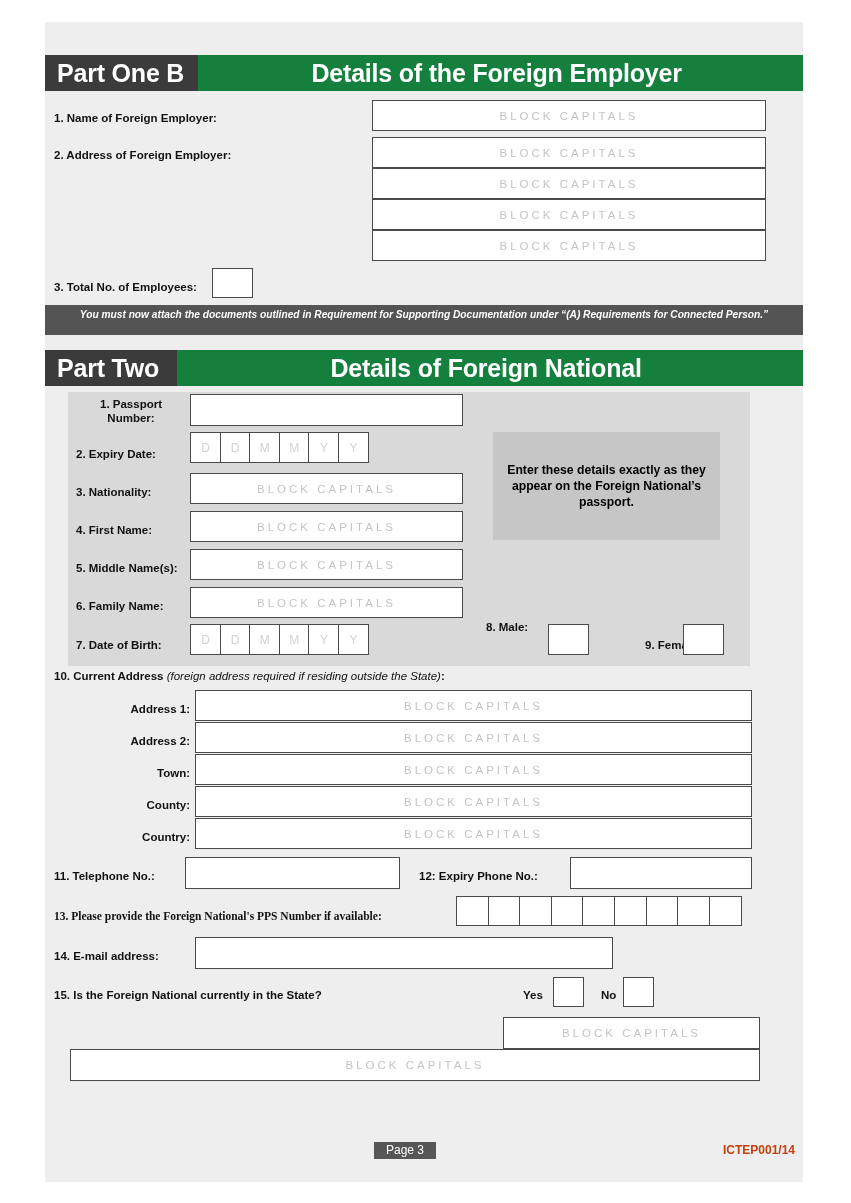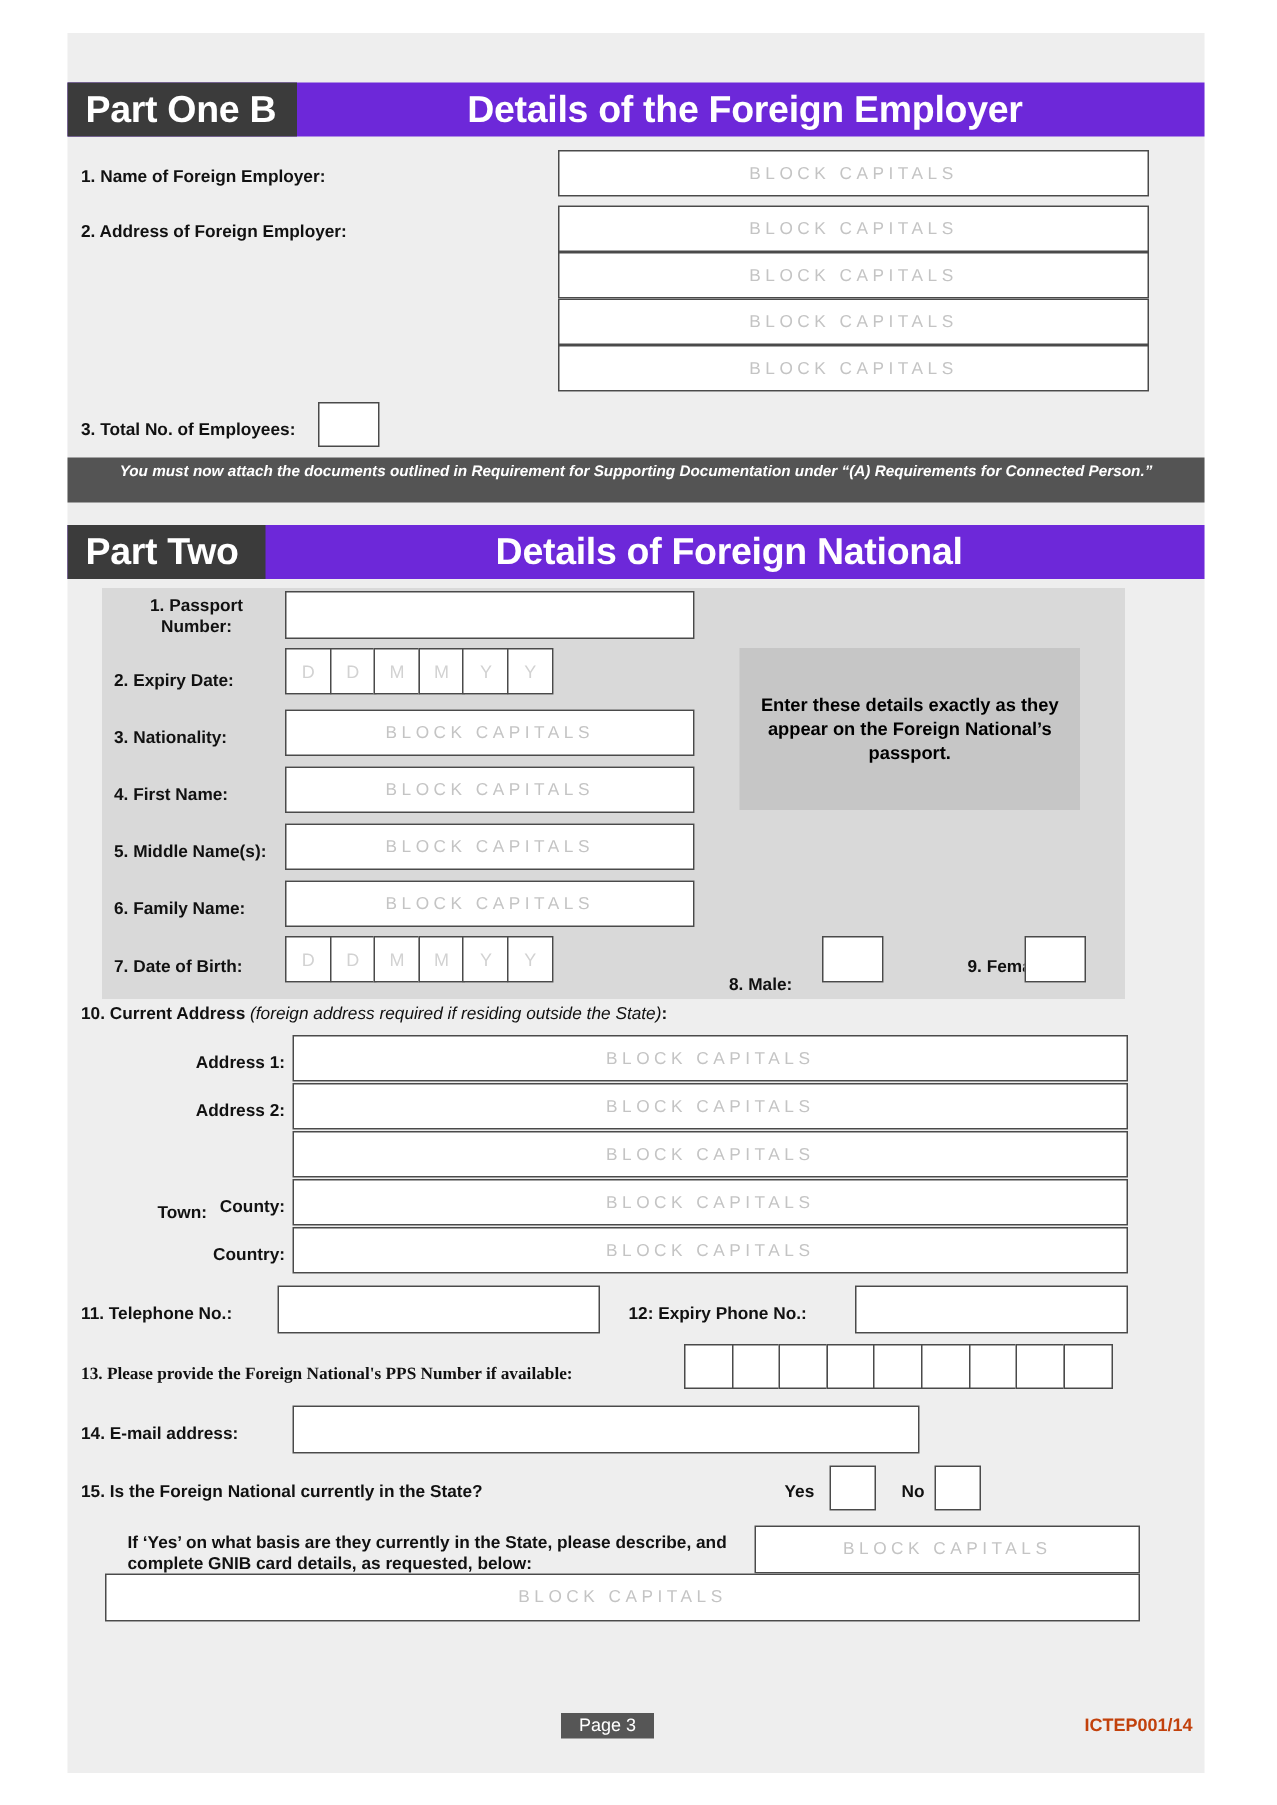--- a/index.html
+++ b/index.html
@@ -22,21 +22,21 @@
     top: 22px;
     width: 758px;
     height: 1160px;
     background: #eeeeee;
   }
 
   
   .banner {
     position: relative;
     height: 36px;
-    background: #6d28d9;
+    background: #15803d;
     display: flex;
     align-items: stretch;
     margin: 0;
   }
   .banner .part-tag {
     background: #3b3b3b;
     color: #ffffff;
     font-size: 25px;
     font-weight: bold;
     line-height: 36px;
@@ -205,36 +205,36 @@
     <div class="lbl" style="position:absolute;left:31px;top:617px;">7. Date of Birth:</div>
     <div style="position:absolute;left:145px;top:602px;display:flex;">
       <div class="cellbox" style="width:31px;height:31px;margin-right:-1.4px;">D</div>
       <div class="cellbox" style="width:31px;height:31px;margin-right:-1.4px;">D</div>
       <div class="cellbox" style="width:31px;height:31px;margin-right:-1.4px;">M</div>
       <div class="cellbox" style="width:31px;height:31px;margin-right:-1.4px;">M</div>
       <div class="cellbox" style="width:31px;height:31px;margin-right:-1.4px;">Y</div>
       <div class="cellbox" style="width:31px;height:31px;">Y</div>
     </div>
 
-    <div class="lbl" style="position:absolute;left:441px;top:629px;">8. Male:</div>
+    <div class="lbl" style="position:absolute;left:441px;top:599px;">8. Male:</div>
     <div class="box plain" style="position:absolute;left:503px;top:602px;width:41px;height:31px;"></div>
     <div class="lbl" style="position:absolute;left:600px;top:617px;">9. Female:</div>
     <div class="box plain" style="position:absolute;left:638px;top:602px;width:41px;height:31px;"></div>
 
     <div style="position:absolute;left:9px;top:648px;font-size:11.5px;color:#111;" class="nowrap">
       <span style="font-weight:bold;">10. Current Address</span><span class="italic"> (foreign address required if residing outside the State)</span><span style="font-weight:bold;">:</span>
     </div>
 
     <div class="lbl" style="position:absolute;left:60px;top:681px;width:85px;text-align:right;">Address 1:</div>
     <div class="box" style="position:absolute;left:150px;top:668px;width:557px;height:31px;">BLOCK CAPITALS</div>
 
     <div class="lbl" style="position:absolute;left:60px;top:713px;width:85px;text-align:right;">Address 2:</div>
     <div class="box" style="position:absolute;left:150px;top:700px;width:557px;height:31px;">BLOCK CAPITALS</div>
 
-    <div class="lbl" style="position:absolute;left:60px;top:781px;width:85px;text-align:left;">Town:</div>
+    <div class="lbl" style="position:absolute;left:60px;top:745px;width:85px;text-align:right;">Town:</div>
     <div class="box" style="position:absolute;left:150px;top:732px;width:557px;height:31px;">BLOCK CAPITALS</div>
 
     <div class="lbl" style="position:absolute;left:60px;top:777px;width:85px;text-align:right;">County:</div>
     <div class="box" style="position:absolute;left:150px;top:764px;width:557px;height:31px;">BLOCK CAPITALS</div>
 
     <div class="lbl" style="position:absolute;left:60px;top:809px;width:85px;text-align:right;">Country:</div>
     <div class="box" style="position:absolute;left:150px;top:796px;width:557px;height:31px;">BLOCK CAPITALS</div>
 
     <div class="lbl" style="position:absolute;left:9px;top:848px;">11. Telephone No.:</div>
     <div class="box plain" style="position:absolute;left:140px;top:835px;width:215px;height:32px;"></div>
@@ -256,24 +256,20 @@
 
     <div class="lbl" style="position:absolute;left:9px;top:928px;">14. E-mail address:</div>
     <div class="box plain" style="position:absolute;left:150px;top:915px;width:418px;height:32px;"></div>
 
     <div class="lbl" style="position:absolute;left:9px;top:967px;">15. Is the Foreign National currently in the State?</div>
     <div class="lbl" style="position:absolute;left:478px;top:967px;font-weight:bold;">Yes</div>
     <div class="box plain" style="position:absolute;left:508px;top:955px;width:31px;height:30px;"></div>
     <div class="lbl" style="position:absolute;left:556px;top:967px;font-weight:bold;">No</div>
     <div class="box plain" style="position:absolute;left:578px;top:955px;width:31px;height:30px;"></div>
 
-    <div class="lbl" style="position:absolute;left:40px;top:1000px;width:418px;line-height:14px;">
-      <span>If ‘Yes’ on what basis are they currently in the State, please describe, and</span><br>
-      <span>complete GNIB card details, as requested, below:</span>
-    </div>
     <div class="box" style="position:absolute;left:458px;top:995px;width:257px;height:32px;">BLOCK CAPITALS</div>
     <div class="box" style="position:absolute;left:25px;top:1027px;width:690px;height:32px;">BLOCK CAPITALS</div>
 
     <div class="footer">
       <div class="pagetag">Page 3</div>
       <div class="doccode">ICTEP001/14</div>
     </div>
 
   </div>
 </div>

